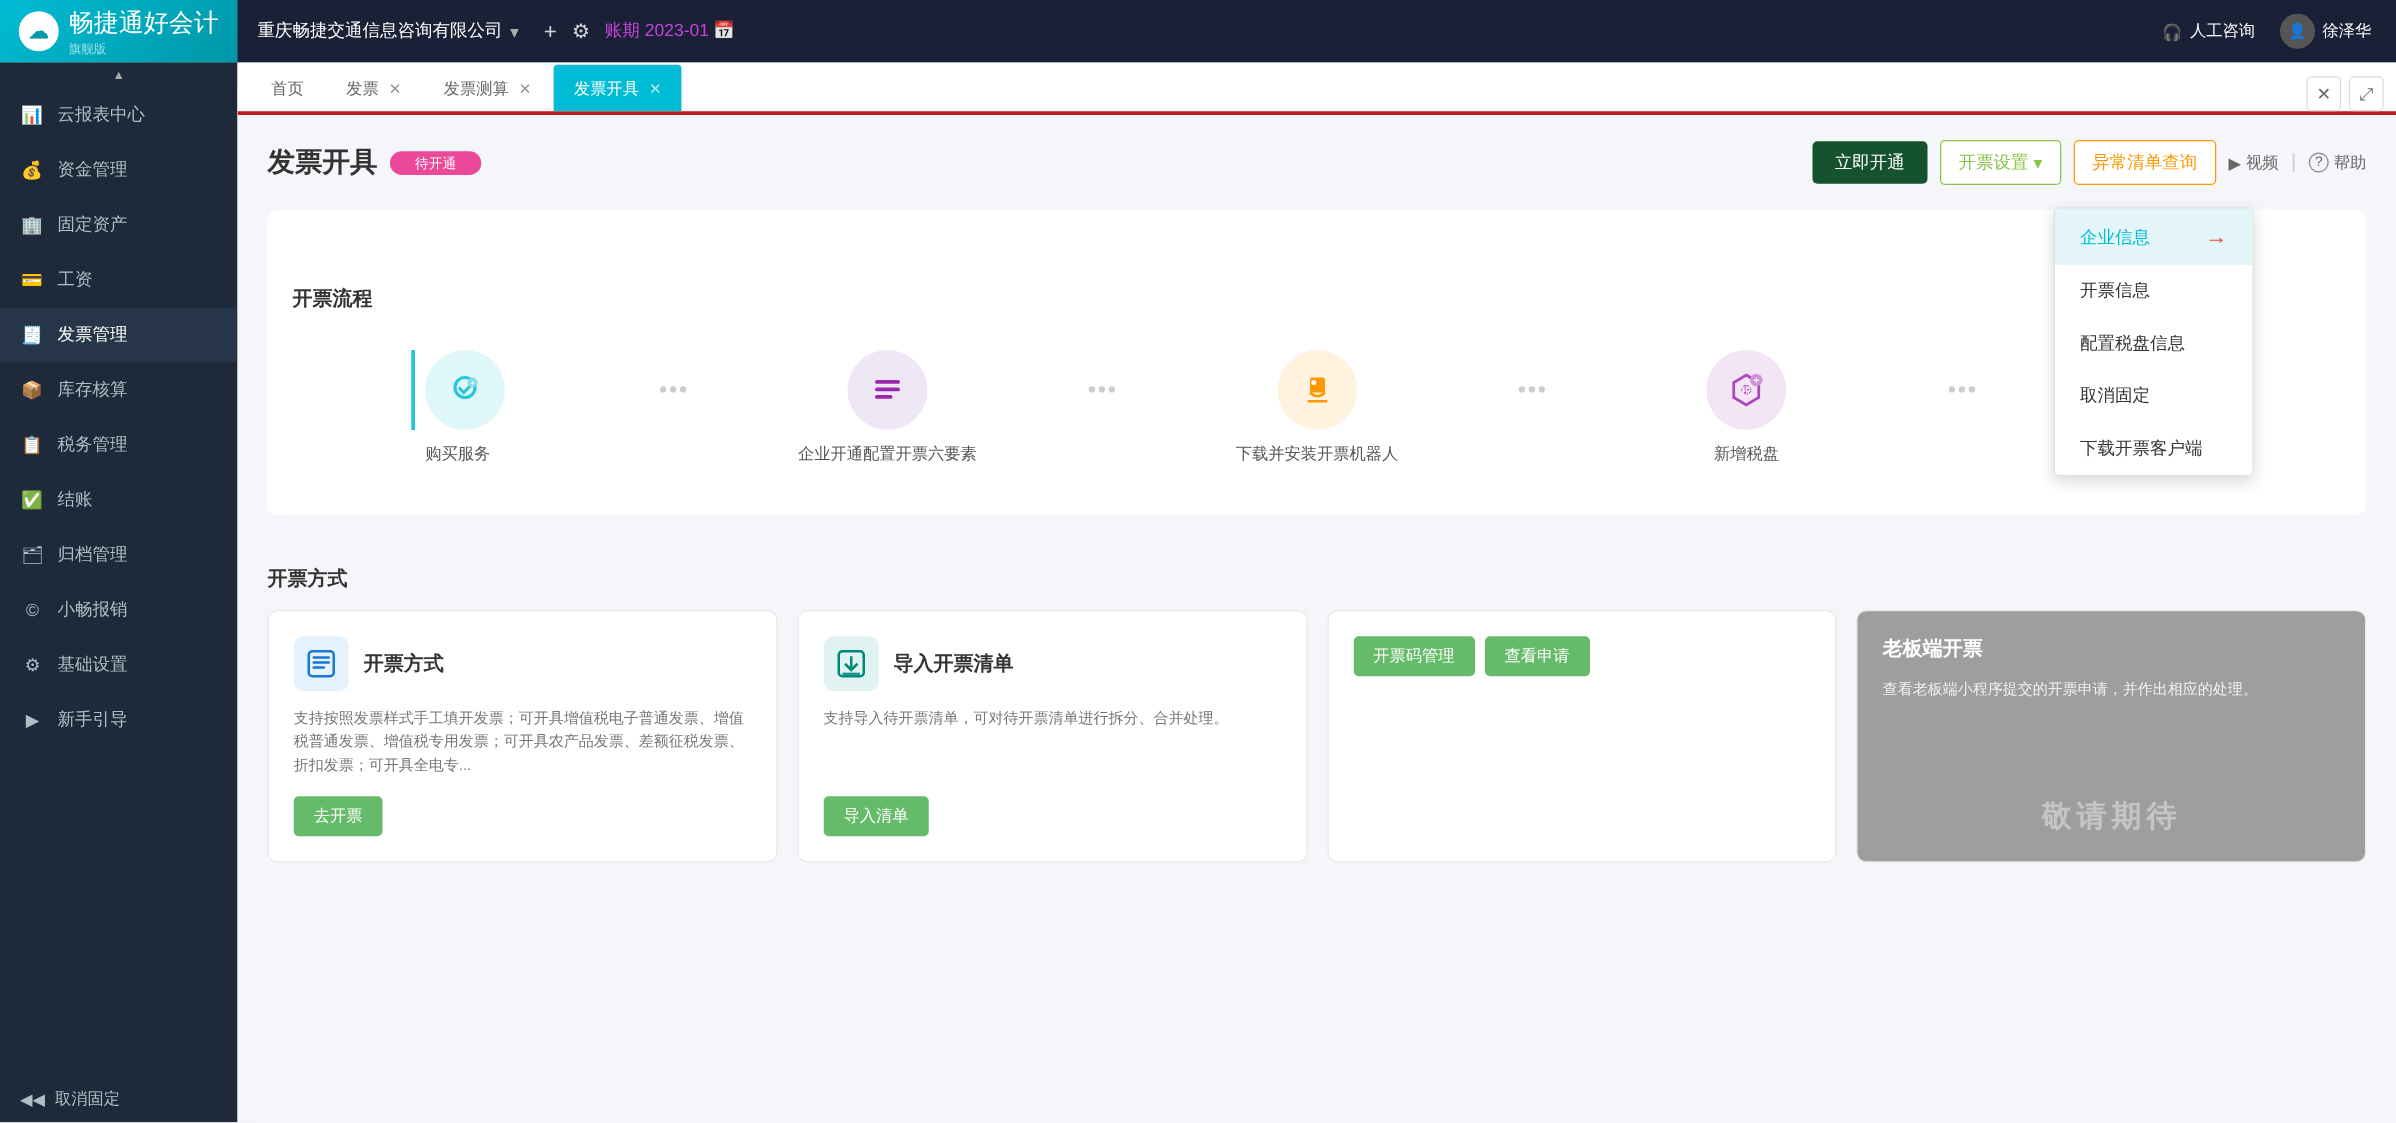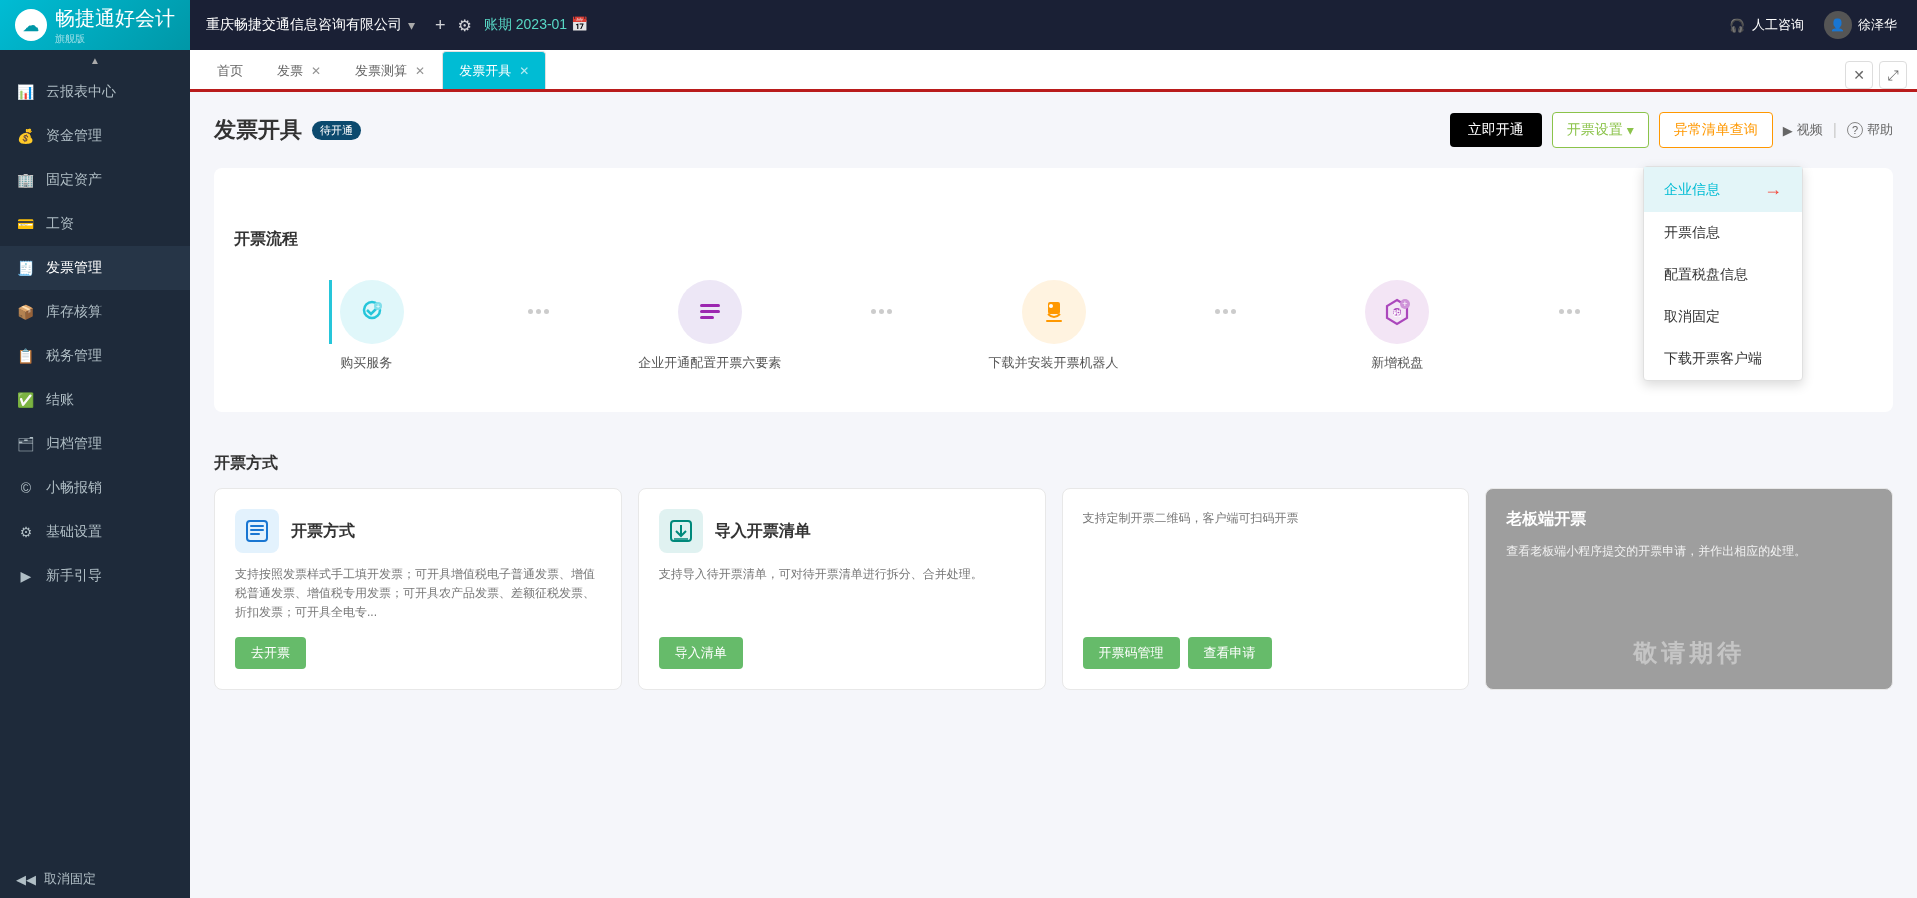--- a/index.html
+++ b/index.html
@@ -47,21 +47,21 @@
       margin-right: 20px;
     }
     .company-arrow { margin-left: 6px; color: #aaa; }
     .add-btn {
       color: white; font-size: 18px; cursor: pointer; opacity: 0.8;
     }
     .settings-btn {
       color: white; font-size: 16px; cursor: pointer; opacity: 0.8;
     }
     .period-label {
-      color: #5eead4; font-size: 14px; opacity: 0.9;
+      color: #d946ef; font-size: 14px; opacity: 0.9;
     }
     .top-bar-right {
       display: flex; align-items: center; gap: 20px;
       padding-right: 20px;
       margin-left: auto;
     }
     .service-btn {
       display: flex; align-items: center; gap: 6px;
       color: white; font-size: 13px; cursor: pointer;
     }
@@ -196,32 +196,32 @@
     }
     .page-title-area {
       display: flex; align-items: center; gap: 10px;
     }
     .page-title {
       font-size: 22px;
       font-weight: bold;
       color: #333;
     }
     .status-badge {
-      background: #0c4a6e;
+      background: #ec4899;
       color: white;
       font-size: 11px;
-      padding: 2px 8px;
+      padding: 2px 20px;
       border-radius: 10px;
     }
     .header-actions {
       display: flex; align-items: center; gap: 10px;
       position: relative;
     }
     .btn-green {
-      background: #000000;
+      background: #14532d;
       color: white;
       border: none;
       padding: 8px 18px;
       border-radius: 4px;
       font-size: 14px;
       cursor: pointer;
     }
     .btn-outline-green {
       background: white;
       color: #8bc34a;
@@ -698,21 +698,20 @@
               </div>
               <span class="method-title">导入开票清单</span>
             </div>
             <p class="method-desc">支持导入待开票清单，可对待开票清单进行拆分、合并处理。</p>
             <div class="method-actions">
               <button class="btn-sm-green">导入清单</button>
             </div>
           </div>
 
           <div class="method-card">
-            <p class="method-desc">支持定制开票二维码，客户端可扫码开票</p>
             <div class="method-actions">
               <button class="btn-sm-green">开票码管理</button>
               <button class="btn-sm-green">查看申请</button>
             </div>
           </div>
 
           <div class="method-card disabled">
             <div class="method-header">
               <span class="method-title white-text">老板端开票</span>
             </div>

